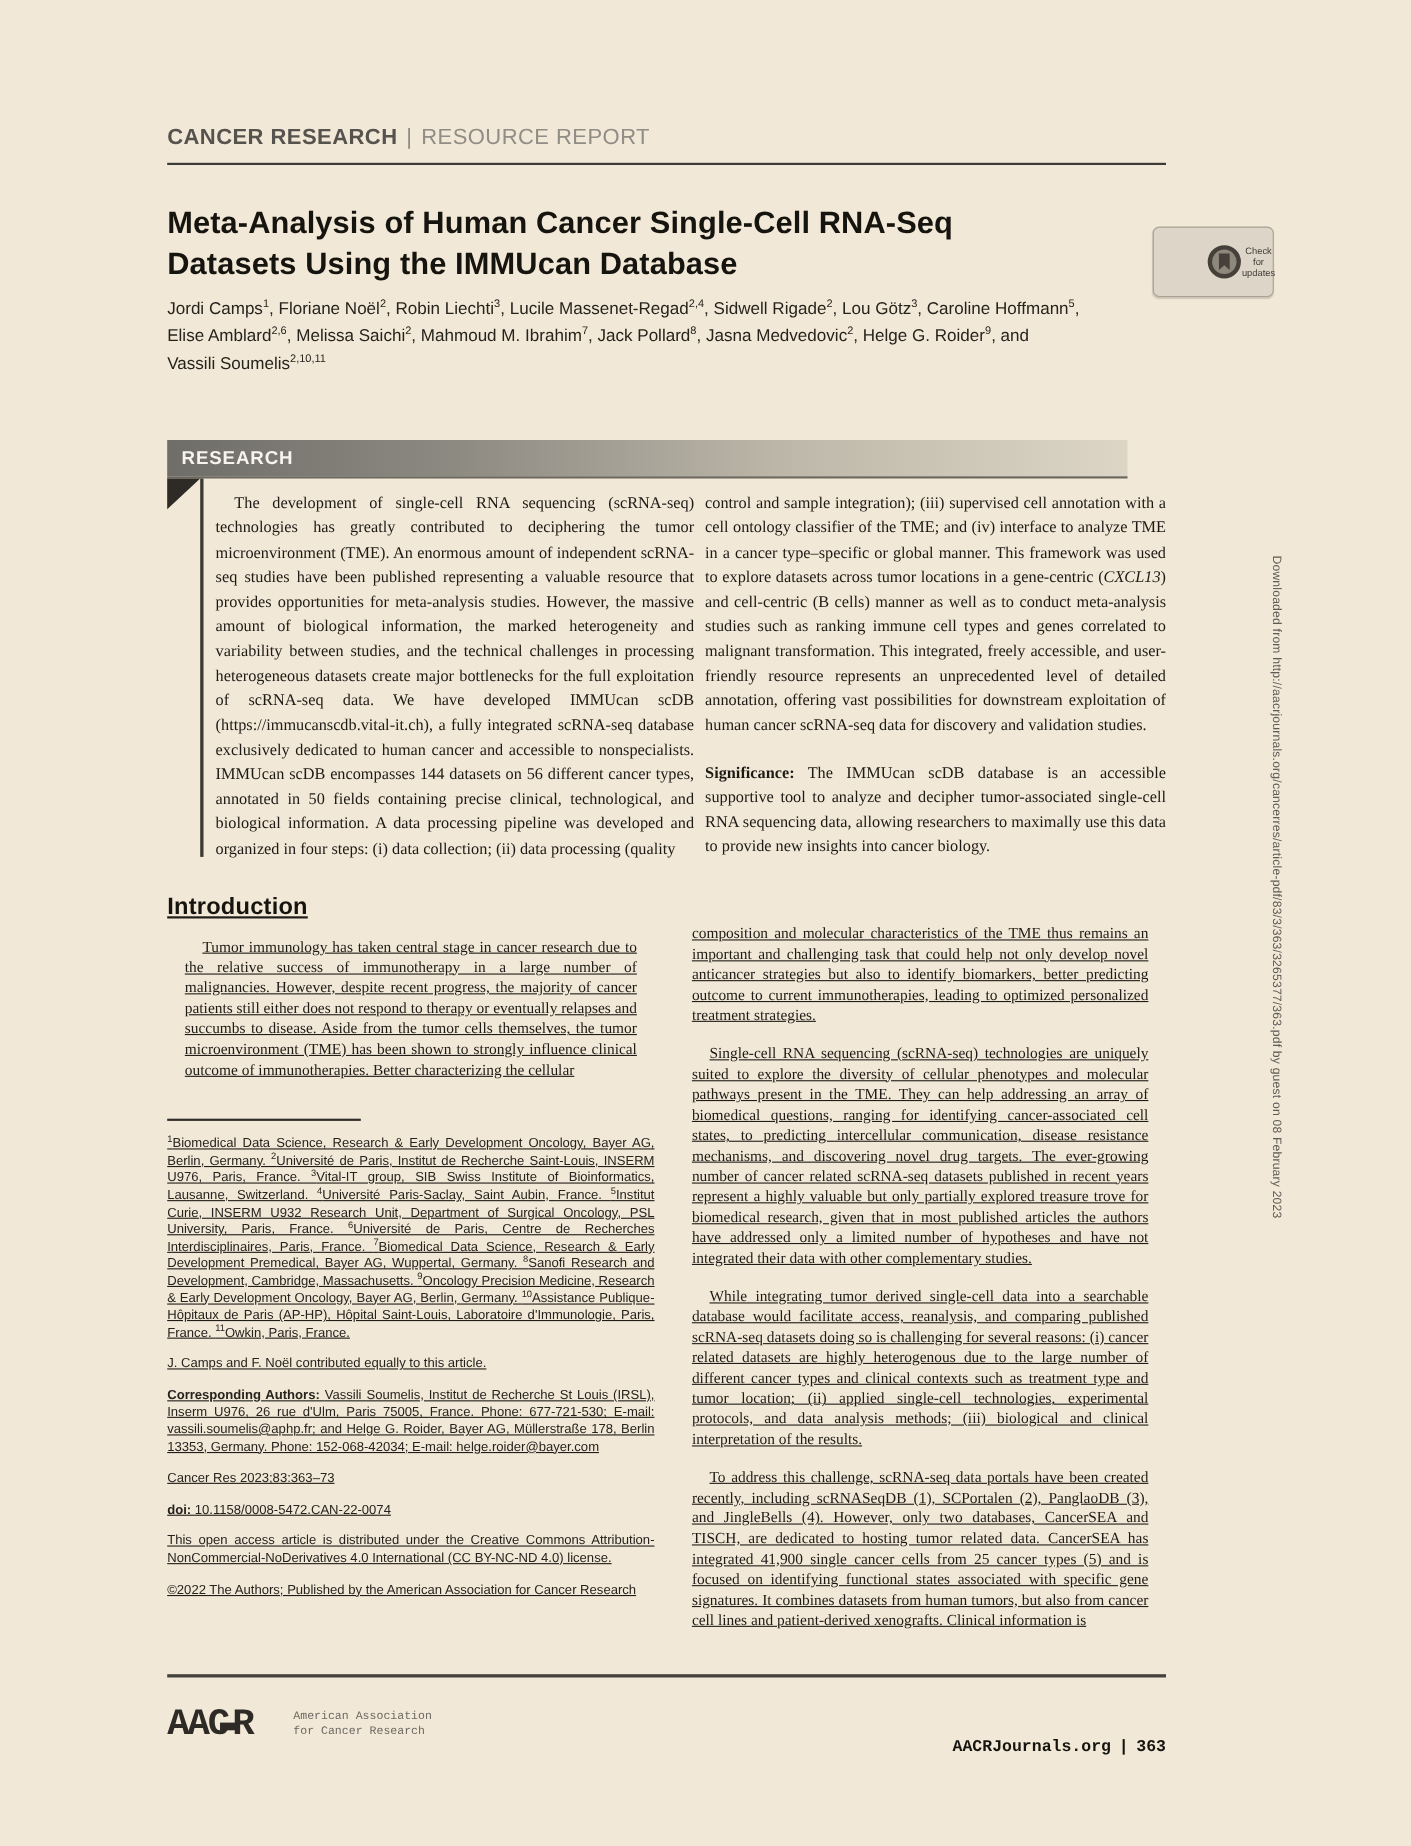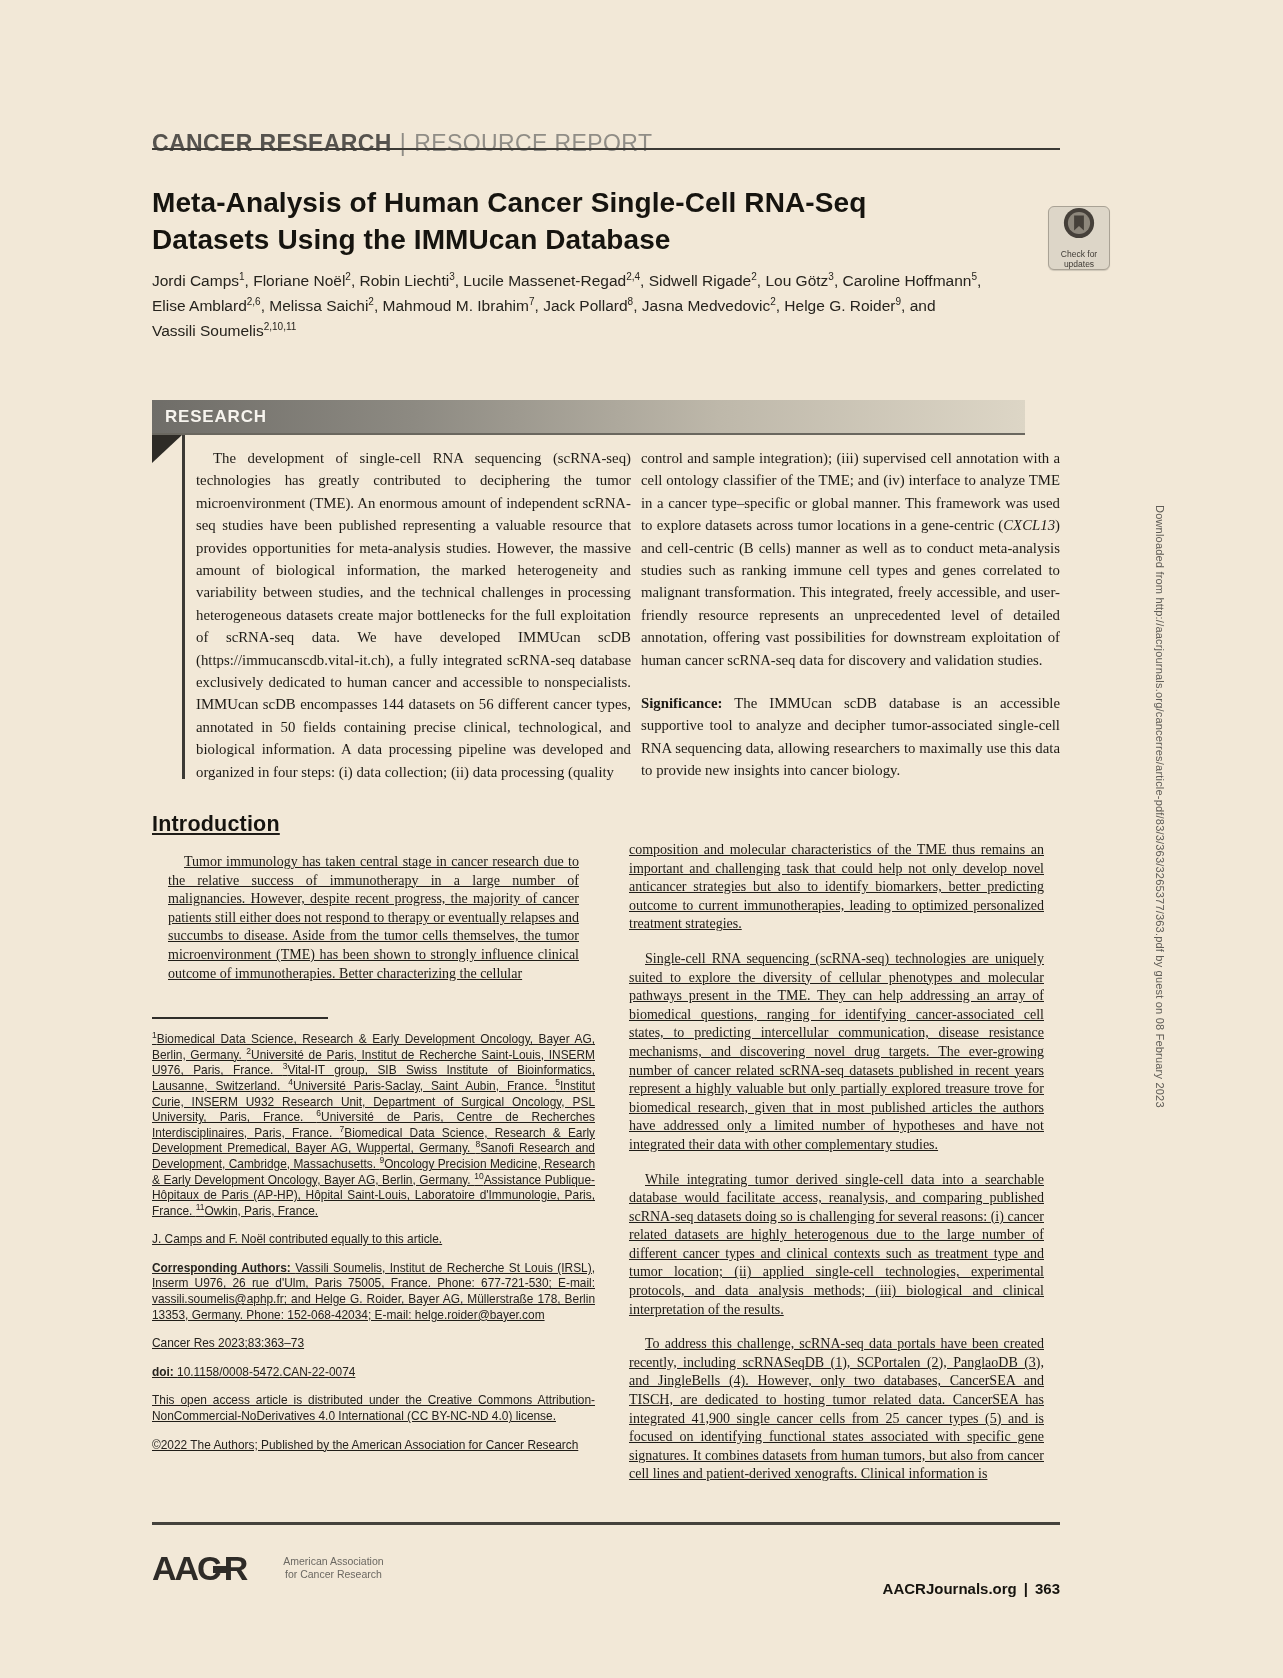--- a/index.html
+++ b/index.html
@@ -7,23 +7,23 @@
   .page{
     position:relative;
     width:1283px;height:1678px;
     background:#f2e8d7;
     overflow:hidden;
     color:#201d18;
     font-family:"Liberation Serif","DejaVu Serif",serif;
   }
   
   .masthead{
-    position:absolute;left:152px;top:130px;width:908px;
-    font-family:"Liberation Sans","DejaVu Sans",sans-serif;
-    font-size:23px;letter-spacing:.4px;
+    position:absolute;left:152px;top:114px;width:908px;
+    font-family:"Liberation Sans","DejaVu Sans",sans-serif;
+    font-size:20px;letter-spacing:.4px;
   }
   .masthead .journal{font-weight:bold;color:#56534e;}
   .masthead .sep{color:#8e8b84;margin:0 8px;font-weight:normal;}
   .masthead .atype{color:#908d86;font-weight:normal;}
   .rule-top{position:absolute;left:152px;top:148px;width:908px;height:2px;background:#3c3a35;}
   
   .title{
     position:absolute;left:152px;top:184px;width:830px;
     font-family:"Liberation Sans","DejaVu Sans",sans-serif;
     font-weight:bold;font-size:28px;line-height:37px;color:#16140f;
@@ -32,23 +32,23 @@
   .authors{
     position:absolute;left:152px;top:268px;width:830px;
     font-family:"Liberation Sans","DejaVu Sans",sans-serif;
     font-size:15.5px;line-height:25px;color:#26231d;
   }
   .authors sup{font-size:10px;line-height:0;}
   
   .badge{
     position:absolute;left:1048px;top:206px;width:60px;height:62px;
     background:#ddd6c8;border:1px solid #a9a295;border-radius:6px;
-    display:flex;flex-direction:column;align-items:center;justify-content:space-between;
-    font-family:"Liberation Sans","DejaVu Sans",sans-serif;
-    cursor:pointer;box-shadow:0 1px 1px rgba(0,0,0,.15);
+    display:flex;flex-direction:row;align-items:center;justify-content:space-between;
+    font-family:"Liberation Sans","DejaVu Sans",sans-serif;
+    cursor:pointer;box-shadow:0 1px 1px rgba(0,0,0,.15);padding-left:48px;
   }
   .badge .btxt{font-size:8.5px;line-height:1.2;color:#3f3b35;text-align:center;}
   
   .abstract-bar{
     position:absolute;left:152px;top:400px;width:873px;height:33px;
     background:linear-gradient(90deg,#6f6d68 0%,#8d8a82 30%,#beb8aa 65%,#ddd6c6 100%);
     border-bottom:2px solid #6a675f;
     display:flex;align-items:center;
     font-family:"Liberation Sans","DejaVu Sans",sans-serif;
   }
@@ -82,22 +82,21 @@
   .fn{
     font-family:"Liberation Sans","DejaVu Sans",sans-serif;
     font-size:11.9px;line-height:15.6px;color:#26231e;text-align:justify;margin:13px 0 0 0;
   }
   .fn sup{font-size:8.5px;line-height:0;}
   
   .rule-bottom{position:absolute;left:152px;top:1522px;width:908px;height:3px;background:#45423c;}
   .footer{
     position:absolute;left:152px;top:1540px;width:908px;height:56px;
     display:flex;align-items:center;justify-content:space-between;
-    font-family:Liberation Sans, sans-serif;
-    text-align:center;
+    font-family:Liberation Mono, monospace;
   }
   .logo{display:flex;align-items:center;gap:9px;}
   .logo-acronym{
     font-weight:800;font-size:34px;letter-spacing:-2px;color:#2e2b27;
     display:flex;align-items:center;
   }
   .logo-dash{display:inline-block;width:15px;height:7px;background:#2e2b27;margin:2px -4px 0 -7px;}
   .logo-sub{font-size:10.5px;line-height:1.25;color:#6b6862;margin-left:28px;}
   .footer-right{font-weight:bold;font-size:15px;color:#16140f;margin-top:40px;}
   .footer-right .fsep{margin:0 7px;color:#16140f;}

